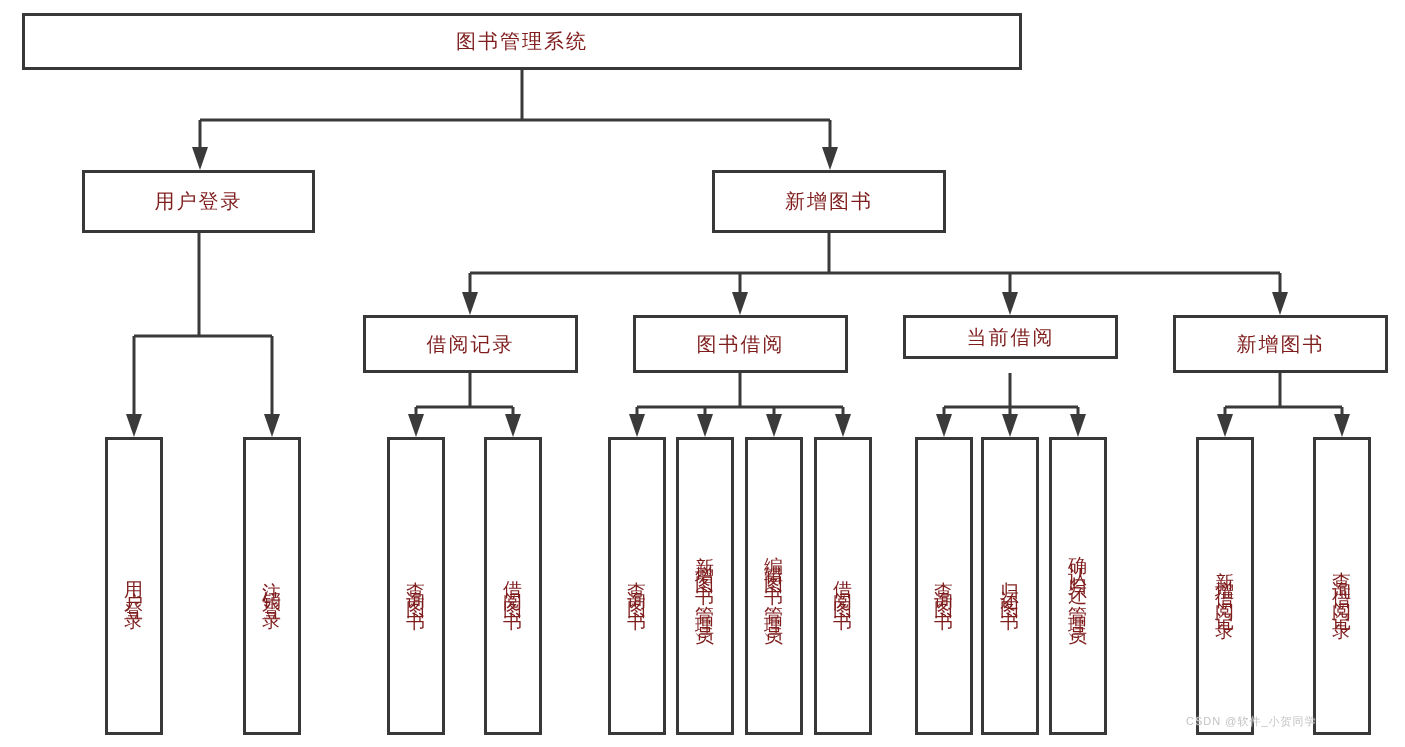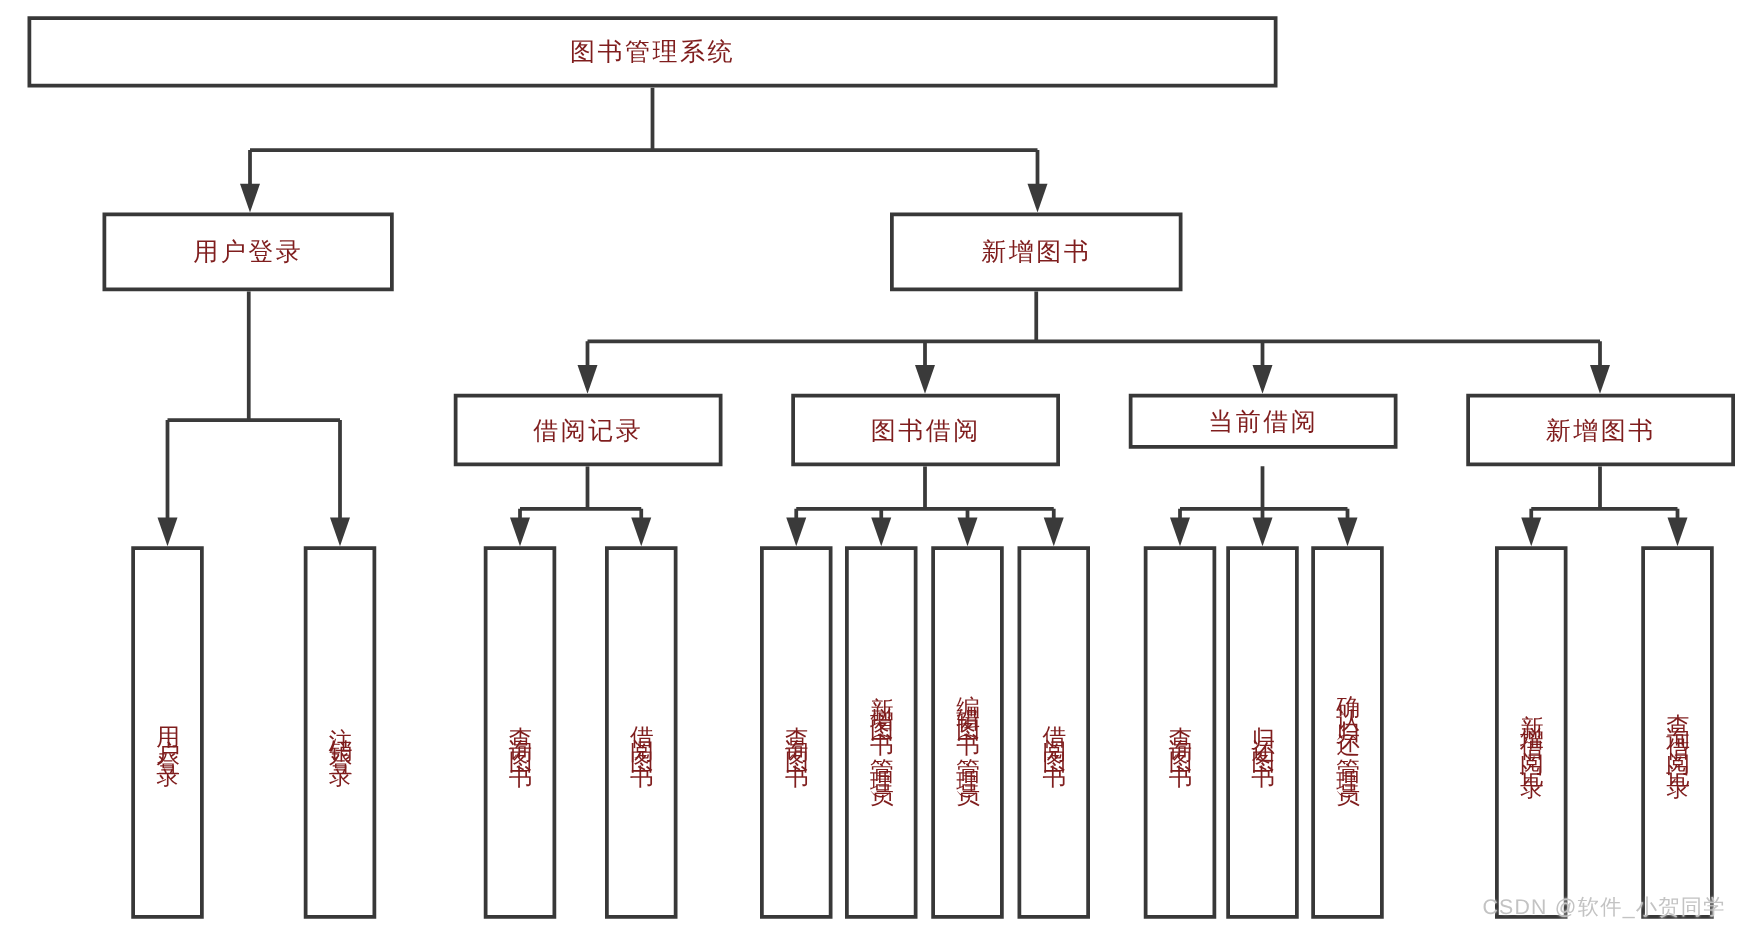--- a/index.html
+++ b/index.html
@@ -34,21 +34,21 @@
     writing-mode:vertical-rl;
     text-orientation:mixed;
     font-size:19px;
     letter-spacing:10px;
     line-height:1;
     white-space:nowrap;
   }
   .watermark{
     position:absolute;
     left:1186px;top:714px;
-    font-size:17px;
+    font-size:11px;
     color:#c3c3c3;
     letter-spacing:1px;
     text-shadow:0 0 2px #ffffff;
     white-space:nowrap;
   }
 </style>
 </head>
 <body>
 
 <div class="stage">

